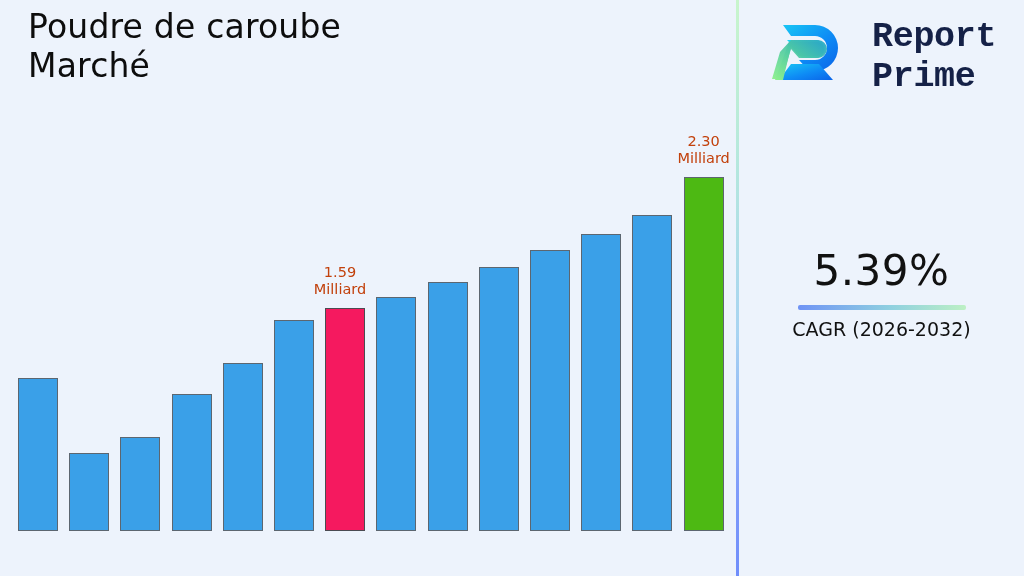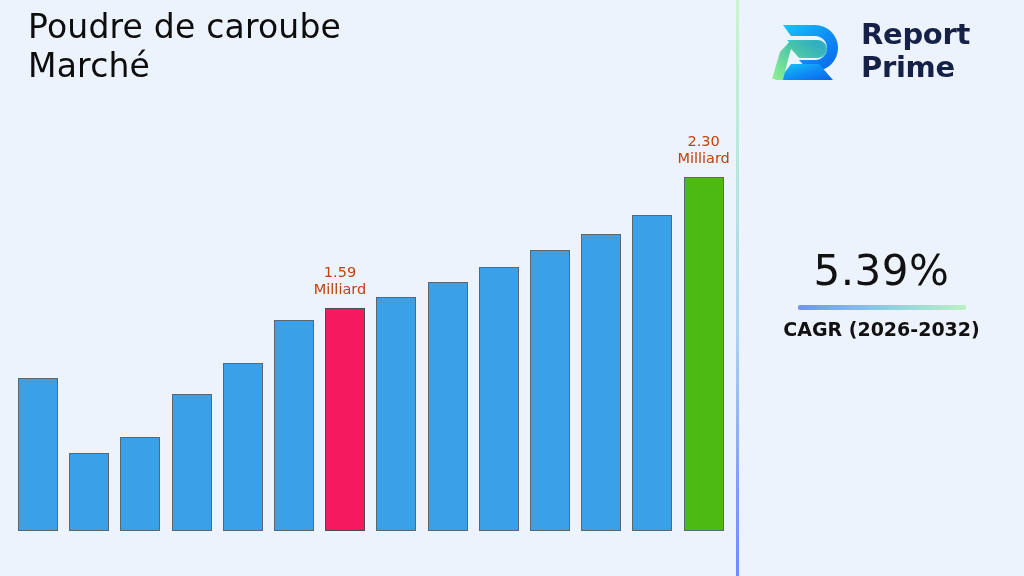--- a/index.html
+++ b/index.html
@@ -49,32 +49,32 @@
     position:absolute;left:736px;top:0;width:3px;height:576px;
     background:linear-gradient(to bottom,#c8f5cc 0%,#b5e8dd 28%,#a8d4f2 58%,#7f9cfb 85%,#6f8dfb 100%);
   }
 
   
   #right-panel{position:absolute;left:739px;top:0;width:285px;height:576px;background:#edf3fc;}
 
   #logo{position:absolute;left:30px;top:14px;width:240px;height:76px;}
   #logo-mark{position:absolute;left:0;top:2px;width:82px;height:72px;}
   #logo-text{
-    position:absolute;left:92px;top:4px;width:150px;
-    font-size:29px;font-weight:bold;line-height:1.13;color:#152147;
-    white-space:pre-line;letter-spacing:-.3px;
+    position:absolute;left:103px;top:4px;width:150px;
+    font-size:35px;font-weight:bold;line-height:1.13;color:#152147;
+    white-space:pre-line;letter-spacing:-.3px;font-family:Liberation Mono, monospace;
   }
 
   #cagr-block{position:absolute;left:0;top:250px;width:285px;text-align:center;}
   #cagr-value{font-size:42px;color:#111;line-height:1;letter-spacing:.5px;}
   #cagr-rule{
     width:168px;height:5px;margin:13px auto 8px auto;border-radius:2px;
     background:linear-gradient(to right,#6f93f5 0%,#8fd0e0 55%,#bdf0c4 100%);
   }
-  #cagr-caption{font-size:19px;color:#111;font-weight:bold;}
+  #cagr-caption{font-size:19px;color:#111;}
 </style>
 </head>
 <body>
 
 <div id="root">
 
   <div id="chart-panel">
 
     <div id="page-title">Poudre de caroube
 Marché</div>

